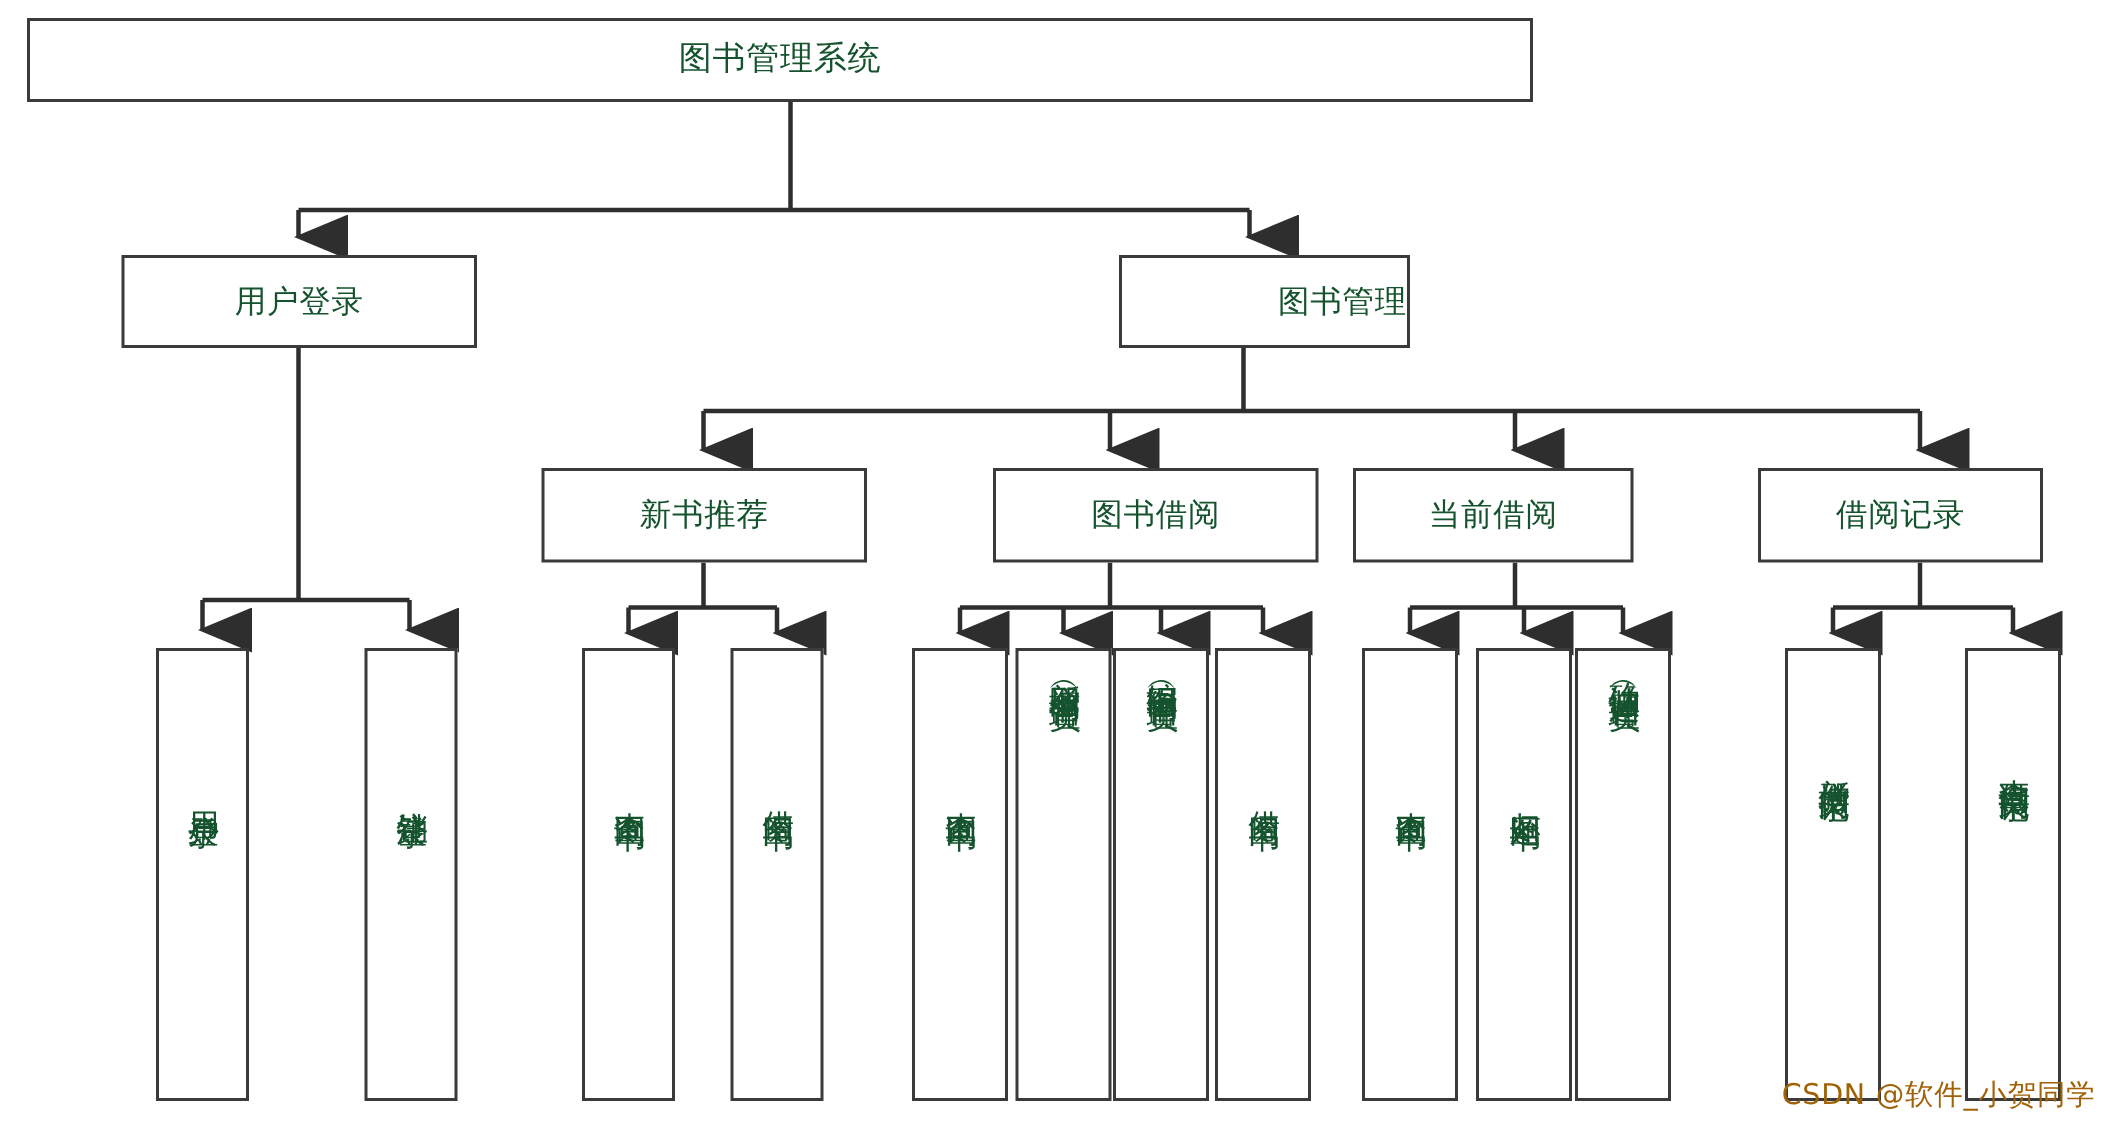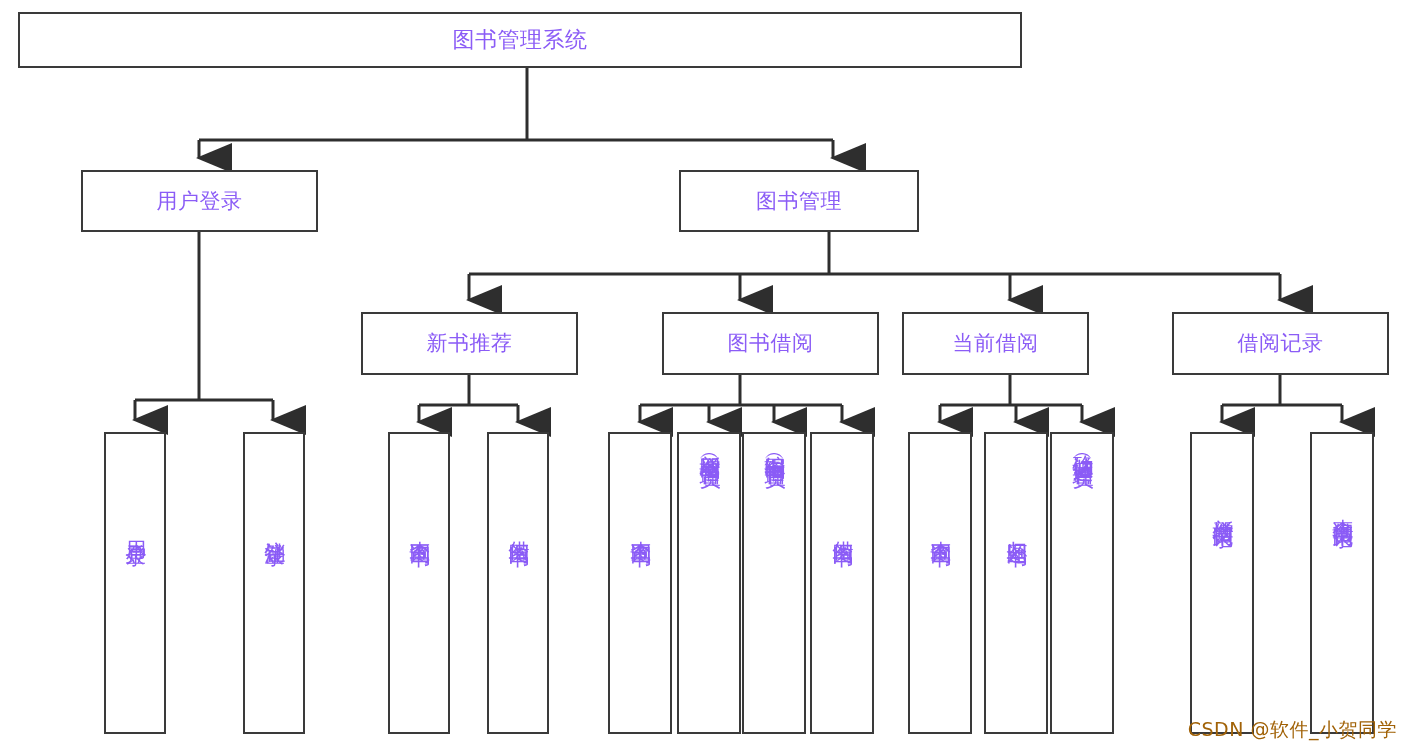--- a/index.html
+++ b/index.html
@@ -3,21 +3,21 @@
 <meta charset="utf-8">
 <title>图书管理系统 功能结构图</title>
 <style>
   html,body{margin:0;padding:0;background:#ffffff;}
   body{width:1405px;height:747px;font-family:"DejaVu Sans","Liberation Sans",sans-serif;color:#1a1a1a;}
   #stage{position:relative;width:1405px;height:747px;overflow:hidden;background:#fff;}
   svg#wires{position:absolute;left:0;top:0;width:1405px;height:747px;pointer-events:none;}
 
   .node{position:absolute;box-sizing:border-box;background:#ffffff;border:2.5px solid #3a3a3a;
         display:flex;align-items:center;justify-content:center;z-index:3;}
-  .node .lbl{font-size:21px;line-height:1.15;color:#8b5cf6;letter-spacing:.5px;white-space:nowrap;}
+  .node .lbl{font-size:21px;line-height:1.15;color:#14532d;letter-spacing:.5px;white-space:nowrap;}
 
   .node.root .lbl{font-size:22px;}
   .node.lvl2 .lbl{font-size:21px;}
   .node.lvl3 .lbl{font-size:21px;}
 
   .node.leaf{border-width:2.5px;align-items:flex-start;padding-top:4px;}
   .node.leaf .lbl{
      writing-mode:vertical-rl;
      text-orientation:upright;
      font-size:21px;
@@ -88,33 +88,33 @@
     </g>
   </svg>
 
   <div id="nodes">
       <div class="node root" style="left: 18px; top: 12px; width: 1004px; height: 56px;">
         <span class="lbl">图书管理系统</span>
       </div>
       <div class="node lvl2" style="left: 81px; top: 170px; width: 237px; height: 62px;">
         <span class="lbl">用户登录</span>
       </div>
-      <div class="node lvl2" style="left: 679px; top: 170px; width: 240px; height: 62px;">
+      <div class="node lvl2" style="left: 746px; top: 170px; width: 194px; height: 62px; justify-content: flex-end;">
         <span class="lbl">图书管理</span>
       </div>
       <div class="node lvl3" style="left: 361px; top: 312px; width: 217px; height: 63px;">
         <span class="lbl">新书推荐</span>
       </div>
       <div class="node lvl3" style="left: 632px; top: 312px; width: 217px; height: 63px; margin-left: 30px;">
         <span class="lbl">图书借阅</span>
       </div>
       <div class="node lvl3" style="left: 902px; top: 312px; width: 187px; height: 63px;">
         <span class="lbl">当前借阅</span>
       </div>
-      <div class="node lvl3" style="left: 1172px; top: 312px; width: 217px; height: 63px;">
+      <div class="node lvl3" style="left: 1172px; top: 312px; width: 190px; height: 63px;">
         <span class="lbl">借阅记录</span>
       </div>
       <div class="node leaf mid" style="left: 104px; top: 432px; width: 62px; height: 302px;">
         <span class="lbl">用户登录</span>
       </div>
       <div class="node leaf mid" style="left: 243px; top: 432px; width: 62px; height: 302px;">
         <span class="lbl">注销登录</span>
       </div>
       <div class="node leaf mid" style="left: 388px; top: 432px; width: 62px; height: 302px;">
         <span class="lbl">查询图书</span>

